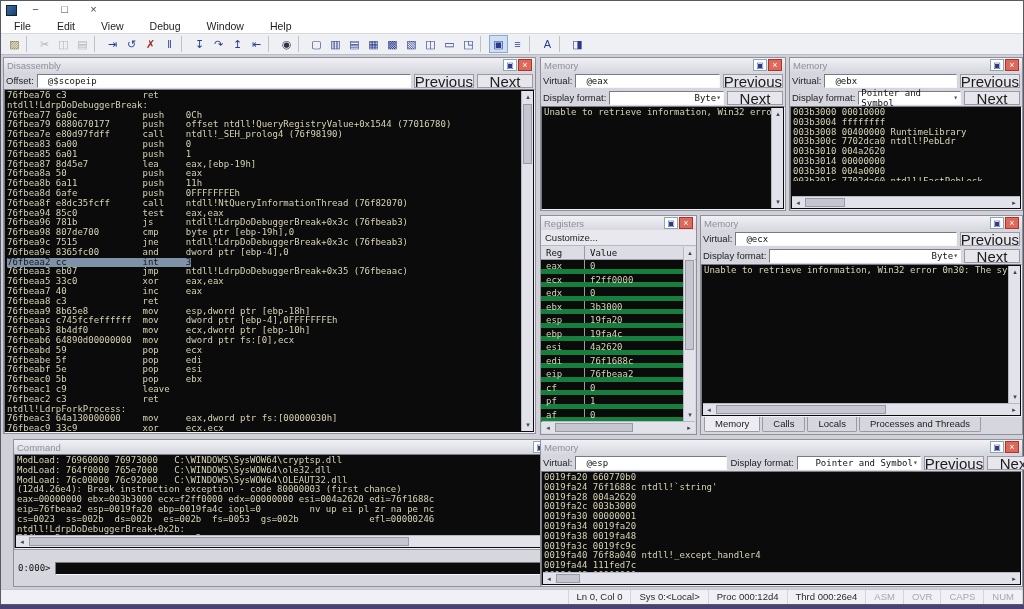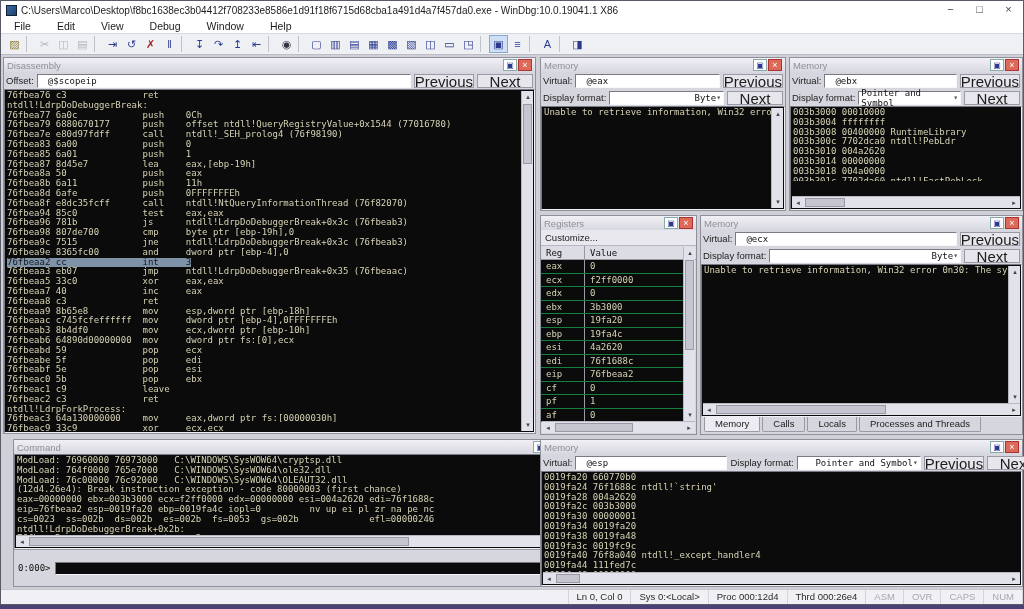--- a/index.html
+++ b/index.html
@@ -65,21 +65,21 @@
   .sbh .thumb { top:1px; bottom:1px; }
   
   .cust { height:16px; flex:0 0 16px; font-size:9.5px; color:#1c1c1c; padding:2px 0 0 4px;
           border-bottom:1px solid #b8b8c2; background:#e8e8ee; }
   .regwrap { position:relative; flex:1; overflow:hidden; }
   .reg-head { display:flex; height:14px; background:#dcdce4; font:9px "DejaVu Sans Mono", monospace;
               color:#111; border-bottom:1px solid #9a9aa4; }
   .reg-head span { padding:2px 0 0 5px; }
   .rc1 { width:44px; flex:0 0 44px; border-right:1px solid #9a9aa4; }
   .reg-rows { position:absolute; top:14px; left:0; right:12px; bottom:12px; overflow:hidden; }
-  .reg-row { display:flex; height:13.5px; background:#0b0b0b; border-bottom:1px solid #15803d; }
+  .reg-row { display:flex; height:13.5px; background:#0b0b0b; border-bottom:5px solid #15803d; }
   .reg-row span { font:9px/12.5px "DejaVu Sans Mono", monospace; color:#d6d2b4; padding-left:5px; }
   
   .tabbar { height:17px; flex:0 0 17px; display:flex; align-items:flex-start; padding:0 0 0 3px;
             background:#d6d6de; }
   .tab { font-size:9.5px; color:#1c1c1c; padding:1px 10px 2px; border:1px solid #9a9aa4; border-top:none;
          background:#d6d6de; margin-right:2px; border-radius:0 0 2px 2px; }
   .tab.active { background:#ececf2; border-top:1px solid #ececf2; margin-top:-1px; }
   
   .prow { height:16px; flex:0 0 16px; display:flex; align-items:center; background:#d6d6de;
           border-top:1px solid #9a9aa4; padding:18px 2px; gap:2px; }
@@ -94,21 +94,20 @@
   .st-cell.disabled { color:#a6a6b0; }
   .bottomstrip { position:absolute; left:0; bottom:0; width:1024px; height:4px; background:#4c4175; }
 </style>
 </head>
 <body>
 
 <div class="window">
 
   <div class="titlebar">
     <div class="app-icon"></div>
-    <div class="title-text">C:\Users\Marco\Desktop\f8bc1638ec3b04412f708233e8586e1d91f18f6715d68cba1a491d4a7f457da0.exe - WinDbg:10.0.19041.1 X86</div>
     <div class="win-btn">−</div>
     <div class="win-btn">□</div>
     <div class="win-btn">×</div>
   </div>
 
   <div class="menubar">
 
   <div class="menu-item">File</div>
       <div class="menu-item">Edit</div>
       <div class="menu-item">View</div>

